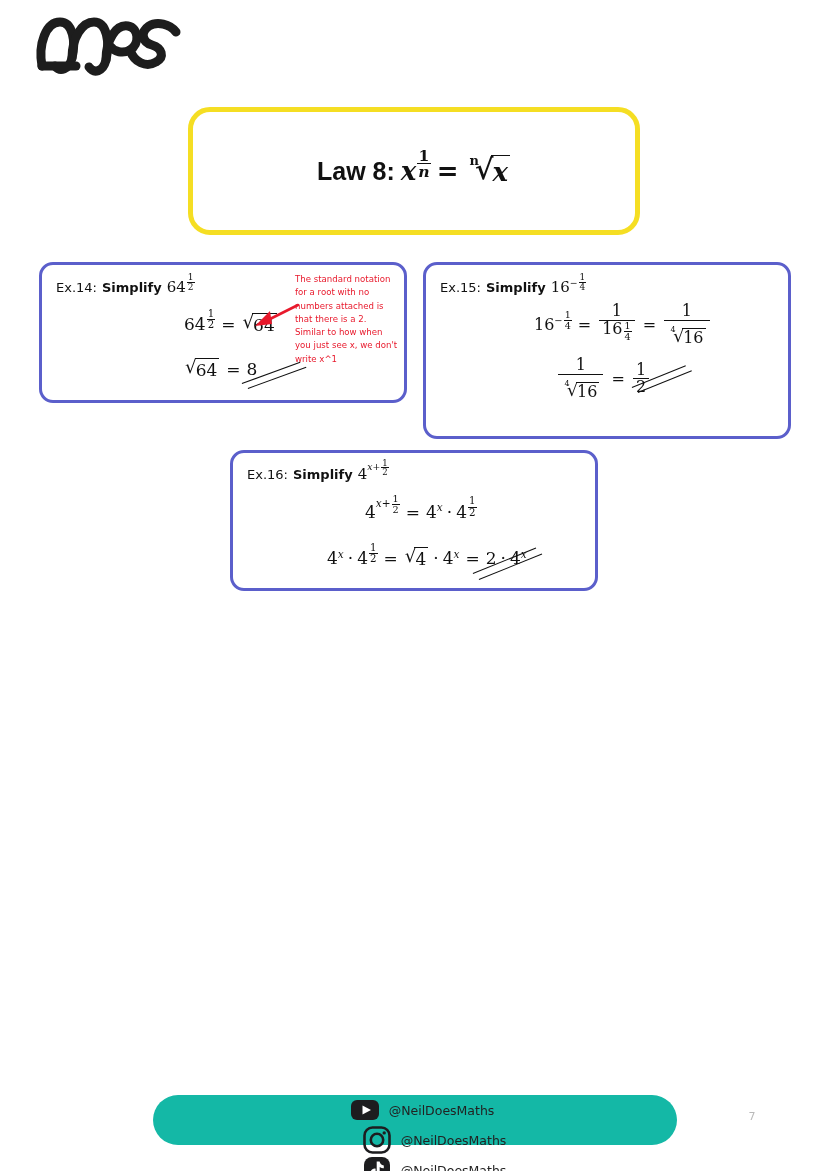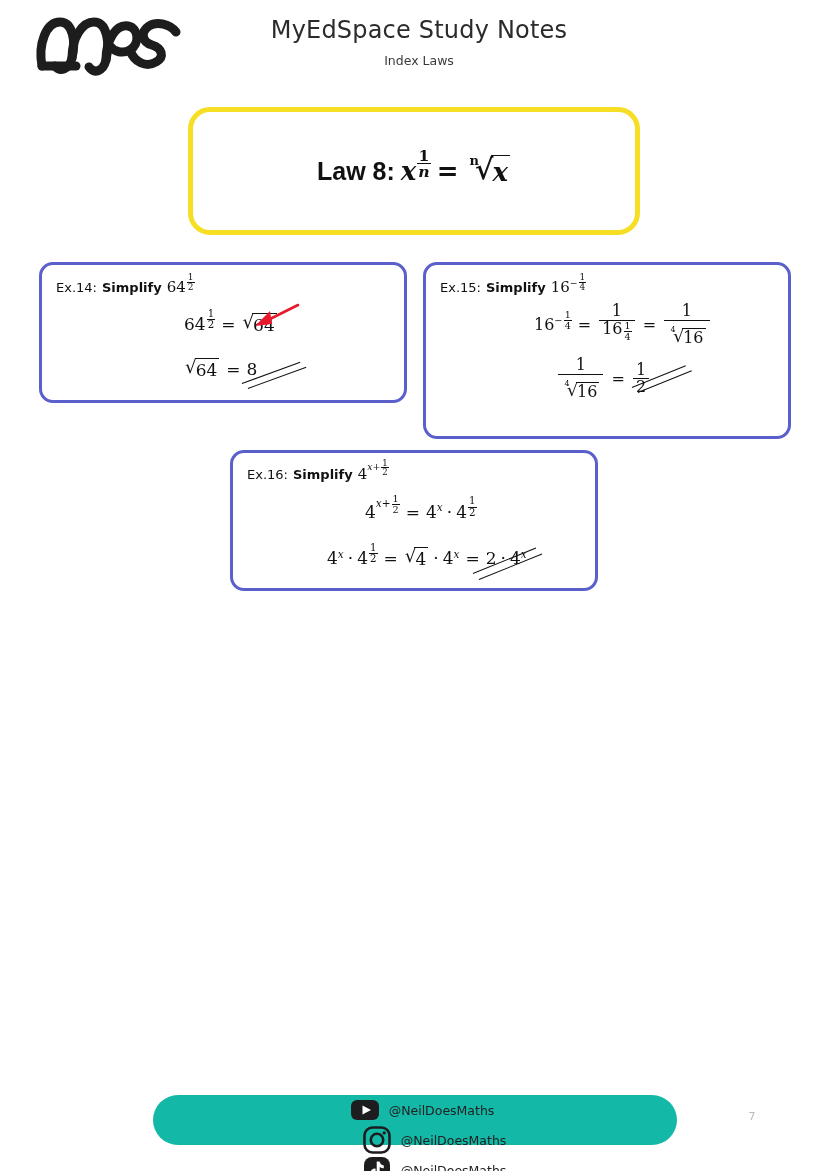--- a/index.html
+++ b/index.html
@@ -143,24 +143,20 @@
         <g fill="none" stroke="#1d1d1d" stroke-width="9" stroke-linecap="round" stroke-linejoin="round">
           <path d="M14 58 C10 36, 18 14, 32 14 C45 14, 48 34, 44 50 C41 62, 32 64, 27 58"></path>
           <path d="M44 50 C44 30, 54 14, 66 14 C79 14, 82 34, 78 52 C75 64, 66 66, 61 59"></path>
           <path d="M78 52 C78 32, 88 16, 100 18 C111 20, 112 36, 102 42 C95 46, 86 44, 82 38"></path>
           <path d="M102 42 C106 54, 118 60, 128 54 C137 49, 134 40, 124 37 C114 34, 112 24, 121 18 C129 13, 142 16, 148 24"></path>
           <path d="M14 58 L48 58"></path>
         </g>
       </svg>
     </div>
 
-    <div class="title-block">
-      <div class="main-title">MyEdSpace Study Notes</div>
-      <div class="sub-title">Index Laws</div>
-    </div>
 
   </div>
 
   <div class="law-box" style="border-color: rgb(245, 222, 35);">
     <div class="law-text">
       <span class="law-label">Law 8:</span>
       <span class="mrow">
         <span class="mi">x</span>
           <span class="sfrac">
             <span class="num">1</span>
@@ -218,20 +214,21 @@
     <div class="slash" style="left:200px; top:96px; width:70px; height:28px;">
       <span style="left:0; top:22px; width:62px; transform:rotate(-20deg);"></span>
       <span style="left:6px; top:27px; width:62px; transform:rotate(-20deg);"></span>
     </div>
 
     <svg class="arrow" viewBox="0 0 48 26" xmlns="http://www.w3.org/2000/svg">
       <line x1="46" y1="2" x2="14" y2="18" stroke="#e8192c" stroke-width="2.6" stroke-linecap="round"></line>
       <polygon points="3,23 18,8 20,21" fill="#e8192c"></polygon>
     </svg>
 
+    <div class="callout" style="color: rgb(232, 25, 44);">The standard notation for a root with no numbers attached is that there is a 2. Similar to how when you just see x, we don't write x^1</div>
   </div>
 
   <div class="ex-box" id="ex15" style="border-color: rgb(91, 95, 203);">
     <div class="ex-head">
       <span class="tag">Ex.15:</span>
       <span class="verb">Simplify</span>
       <span class="mrow" style="font-family:'DejaVu Serif',serif;font-size:15px;">
         <span>16</span>
           <span class="supneg">−</span>
           <span class="sfrac">

